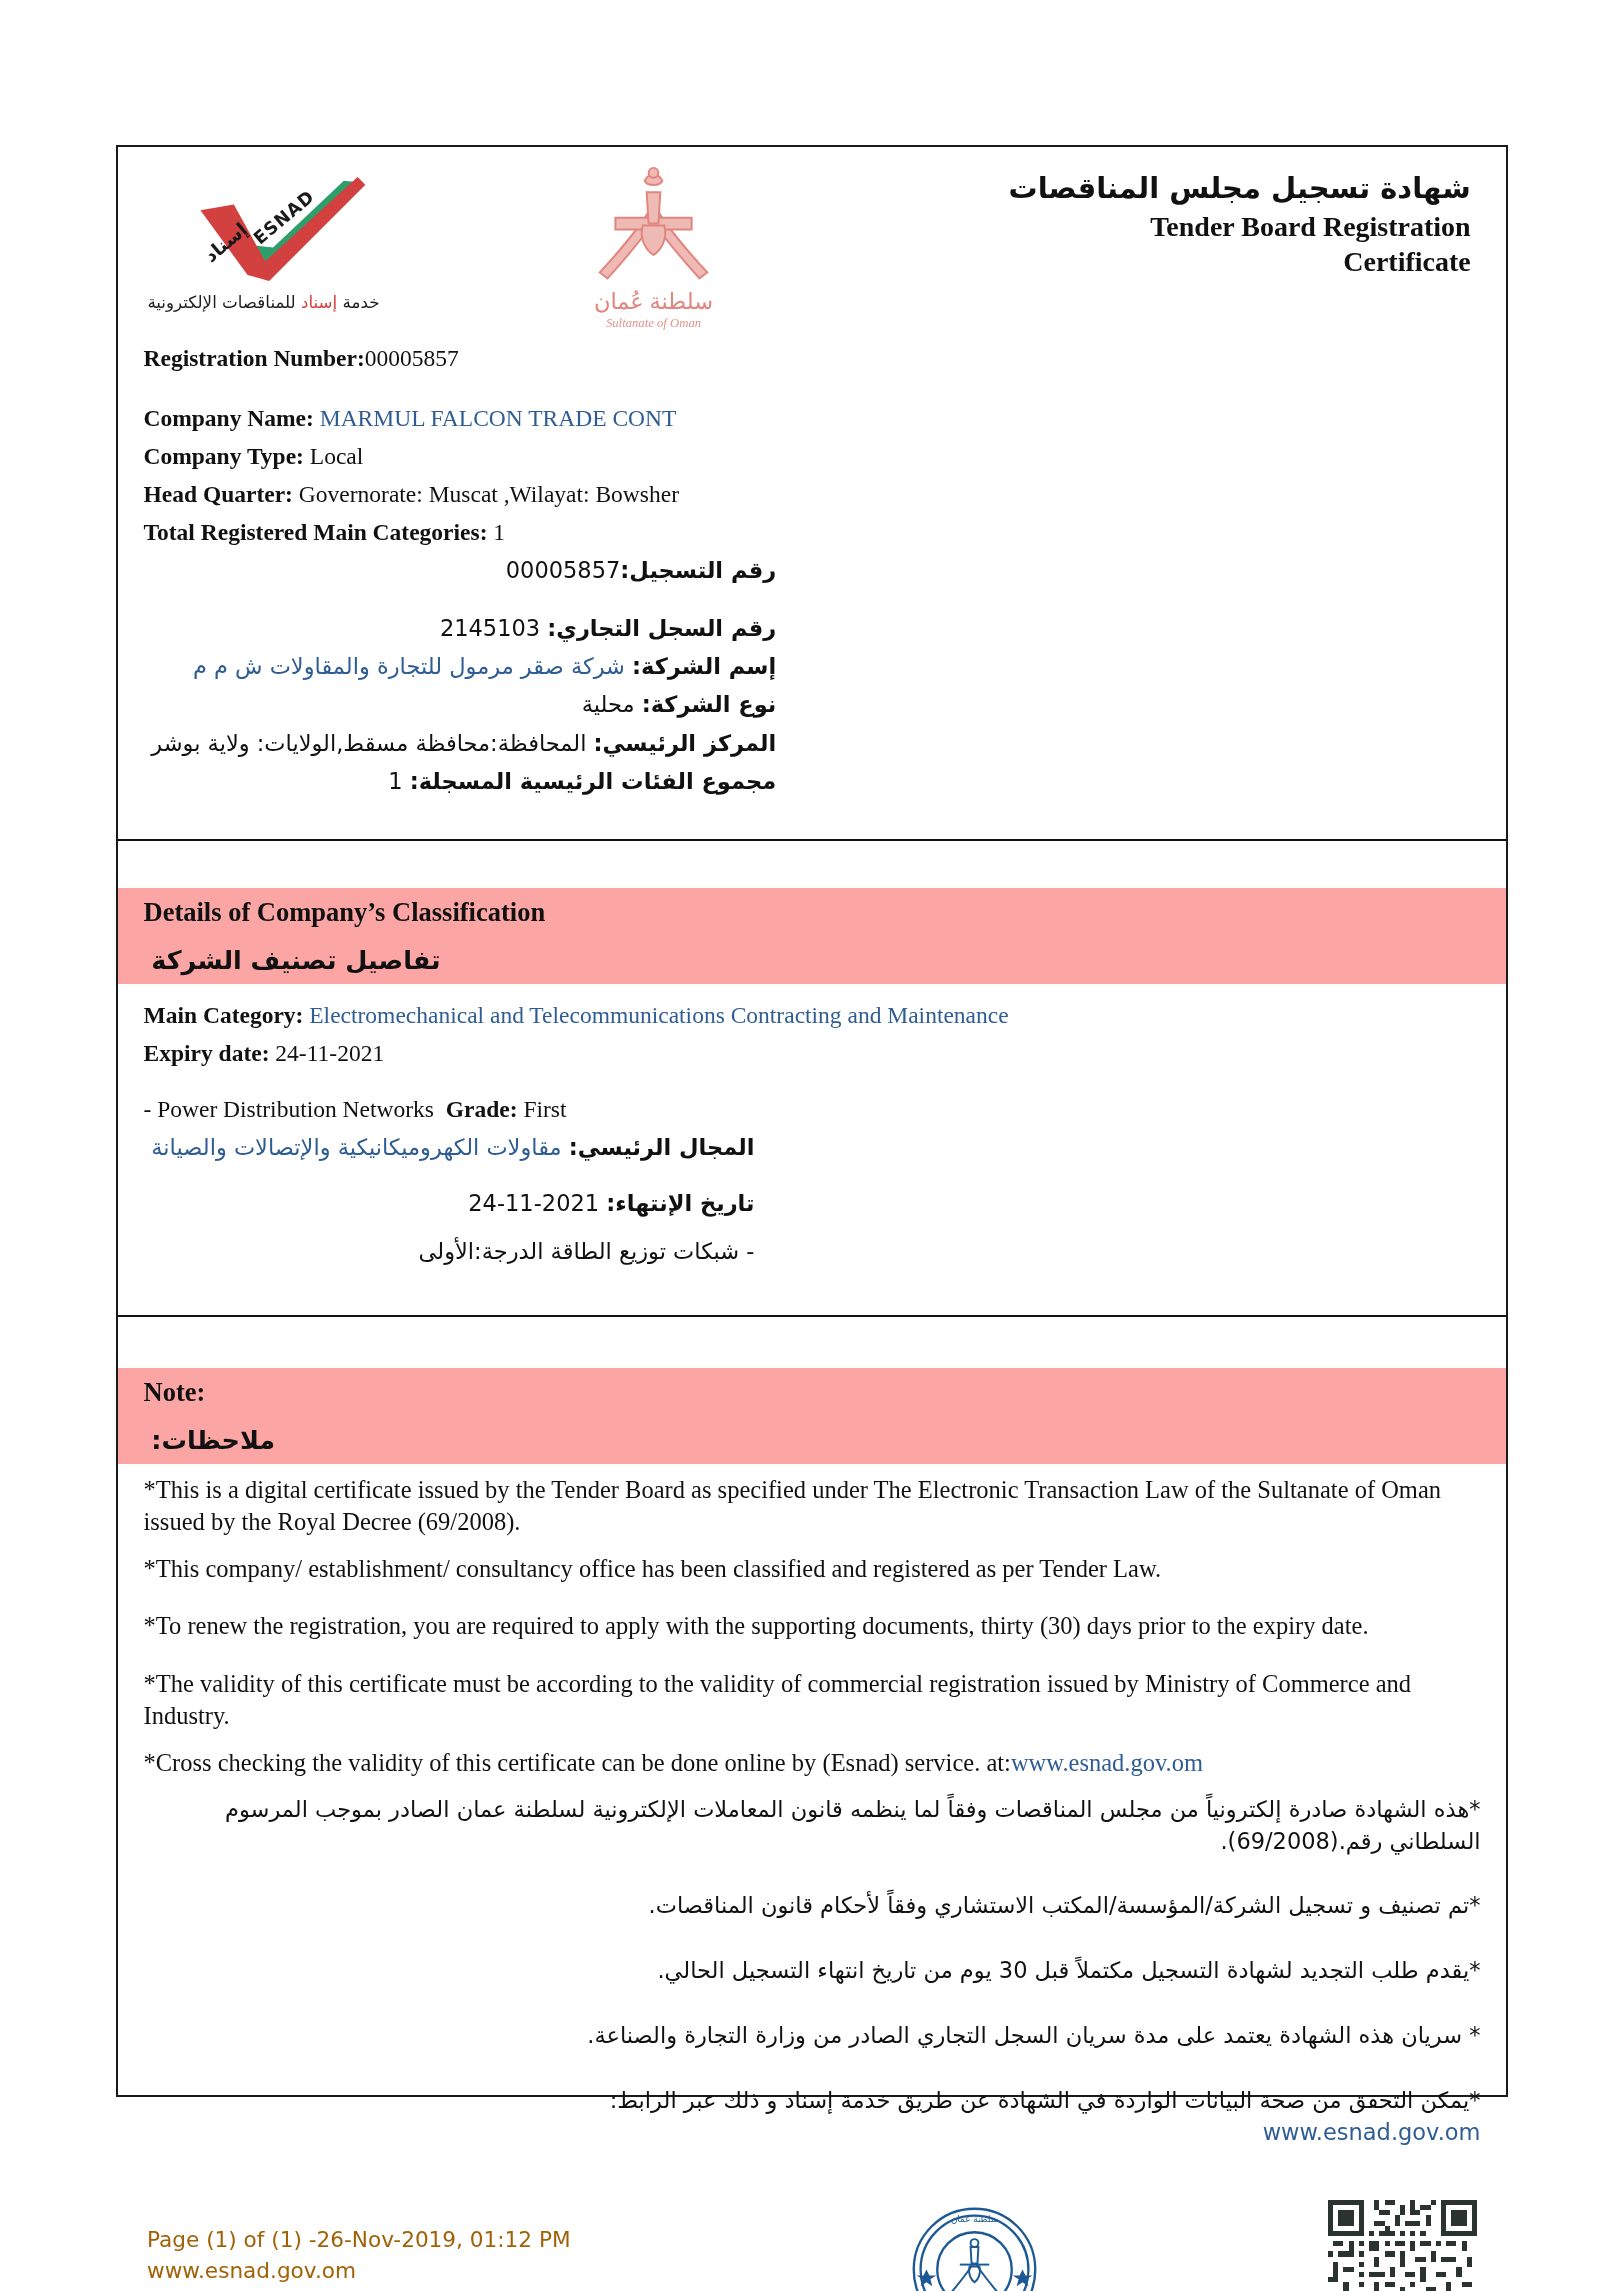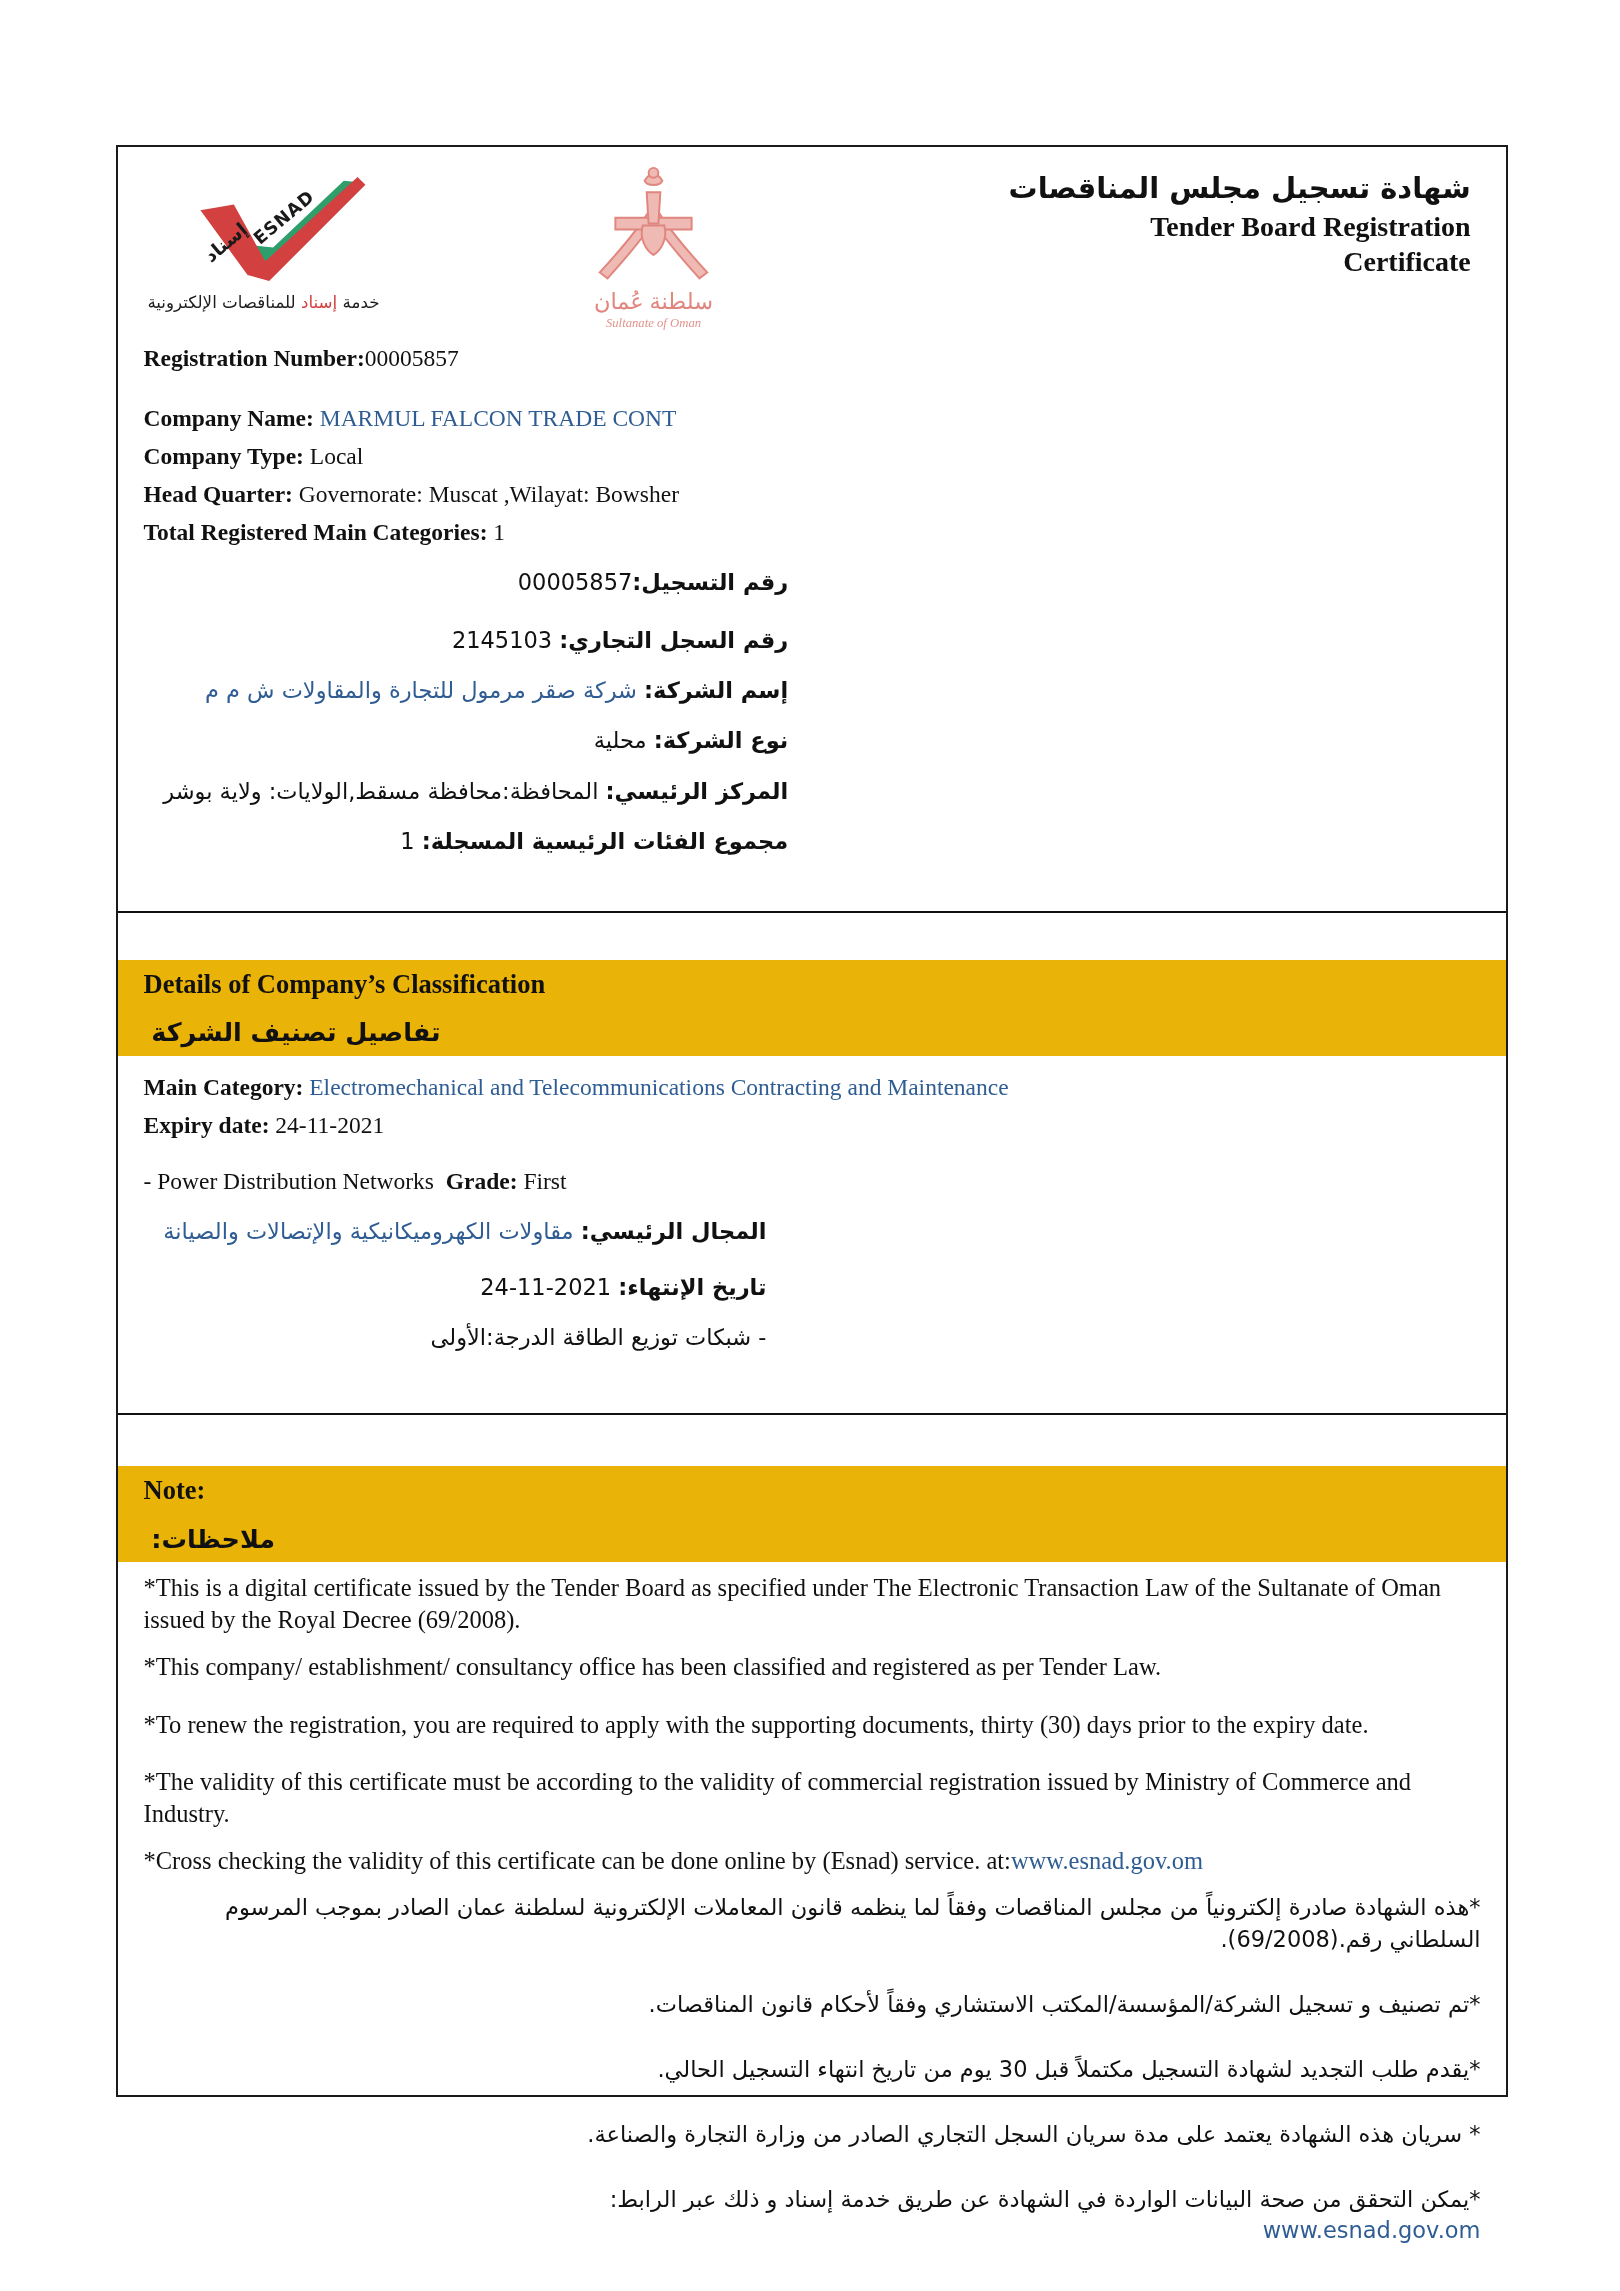--- a/index.html
+++ b/index.html
@@ -131,38 +131,38 @@
     line-height: 1.62;
     margin: 0;
   }
   .fld .lbl { font-weight: bold; }
   .fld .val { font-weight: normal; }
   .blue { color: #2f5d93; }
 
   .fld-ar {
     font-size: 22.5px;
     line-height: 1.70;
-    margin: 12px;
+    margin: 0;
   }
   .fld-ar .lbl { font-weight: bold; }
 
   .reg-first { margin-bottom: 21.6px; }
   .reg-first-ar { margin-bottom: 19.6px; }
 
   
   .rule {
     height: 0;
     border-top: 2.9px solid #111;
     margin: 0 0 0 0;
     width: 100%;
   }
 
   
   .band {
-    background: #eab308;
+    background: #fca5a5;
     width: 100%;
     box-sizing: border-box;
   }
   .band .bi-row { padding: 0 25.5px; }
   .band-en {
     font-size: 26.5px;
     font-weight: bold;
     text-align: center;
     padding: 8.8px 0 8.8px 0;
   }

